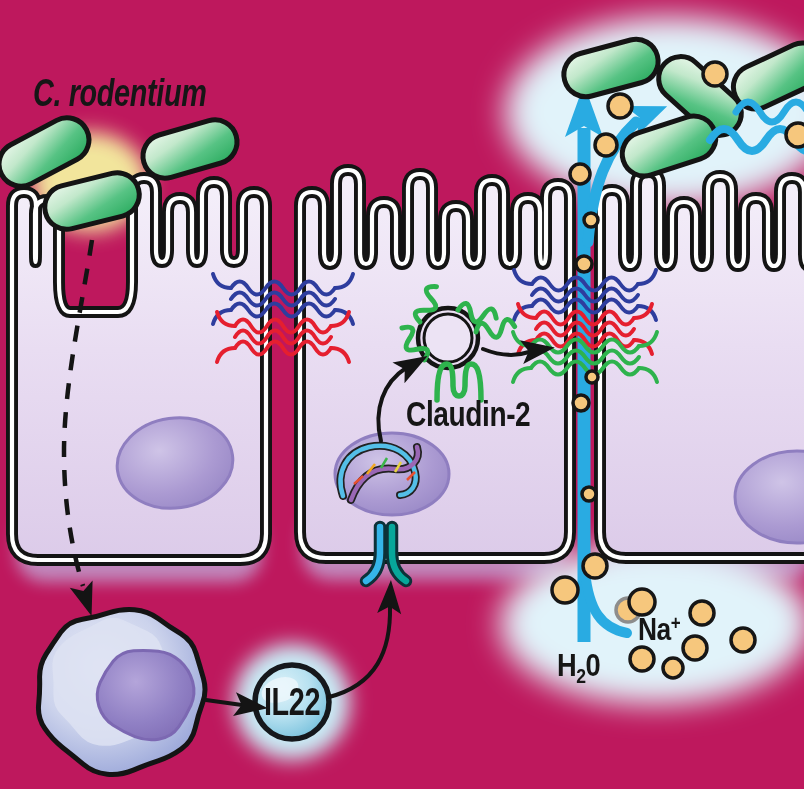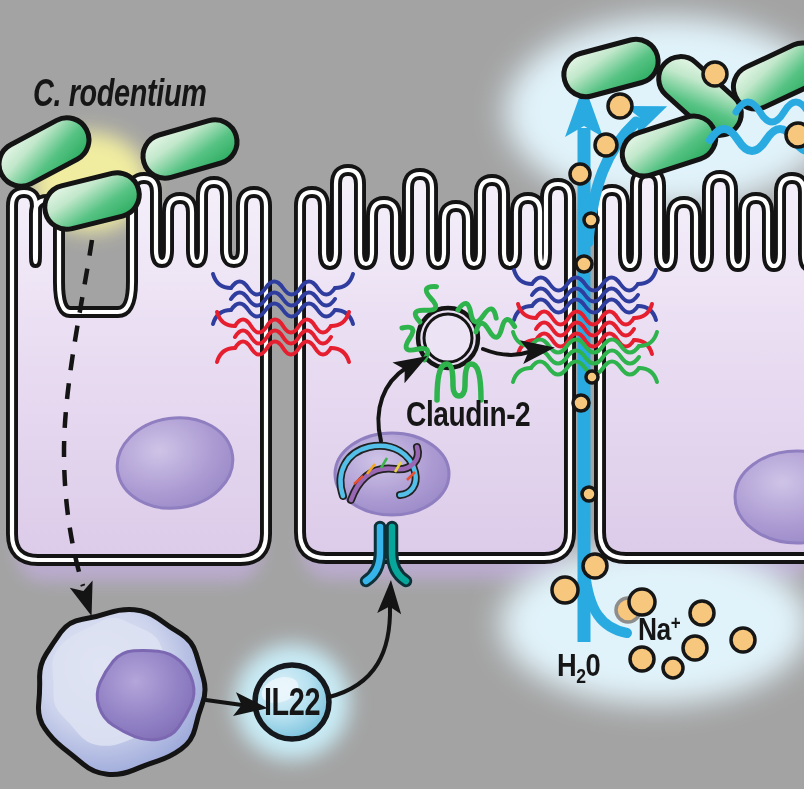--- a/index.html
+++ b/index.html
@@ -1,16 +1,16 @@
 <!DOCTYPE html>
 <html><head>
 <meta charset="utf-8">
 <style>
   html,body{margin:0;padding:0;background:#fff;}
-  .stage{position:relative;width:804px;height:789px;background:#a3a3a3;overflow:hidden;}
+  .stage{position:relative;width:804px;height:789px;background:#be185d;overflow:hidden;}
   svg{display:block;}
   text{font-family:"Liberation Sans","DejaVu Sans",sans-serif;font-weight:bold;fill:#161616;letter-spacing:-0.5px;}
   .italic{font-style:italic;}
 </style>
 </head>
 <body>
 
 <div class="stage">
 <svg id="fig" viewBox="0 0 804 789" width="804" height="789">
   <defs>

